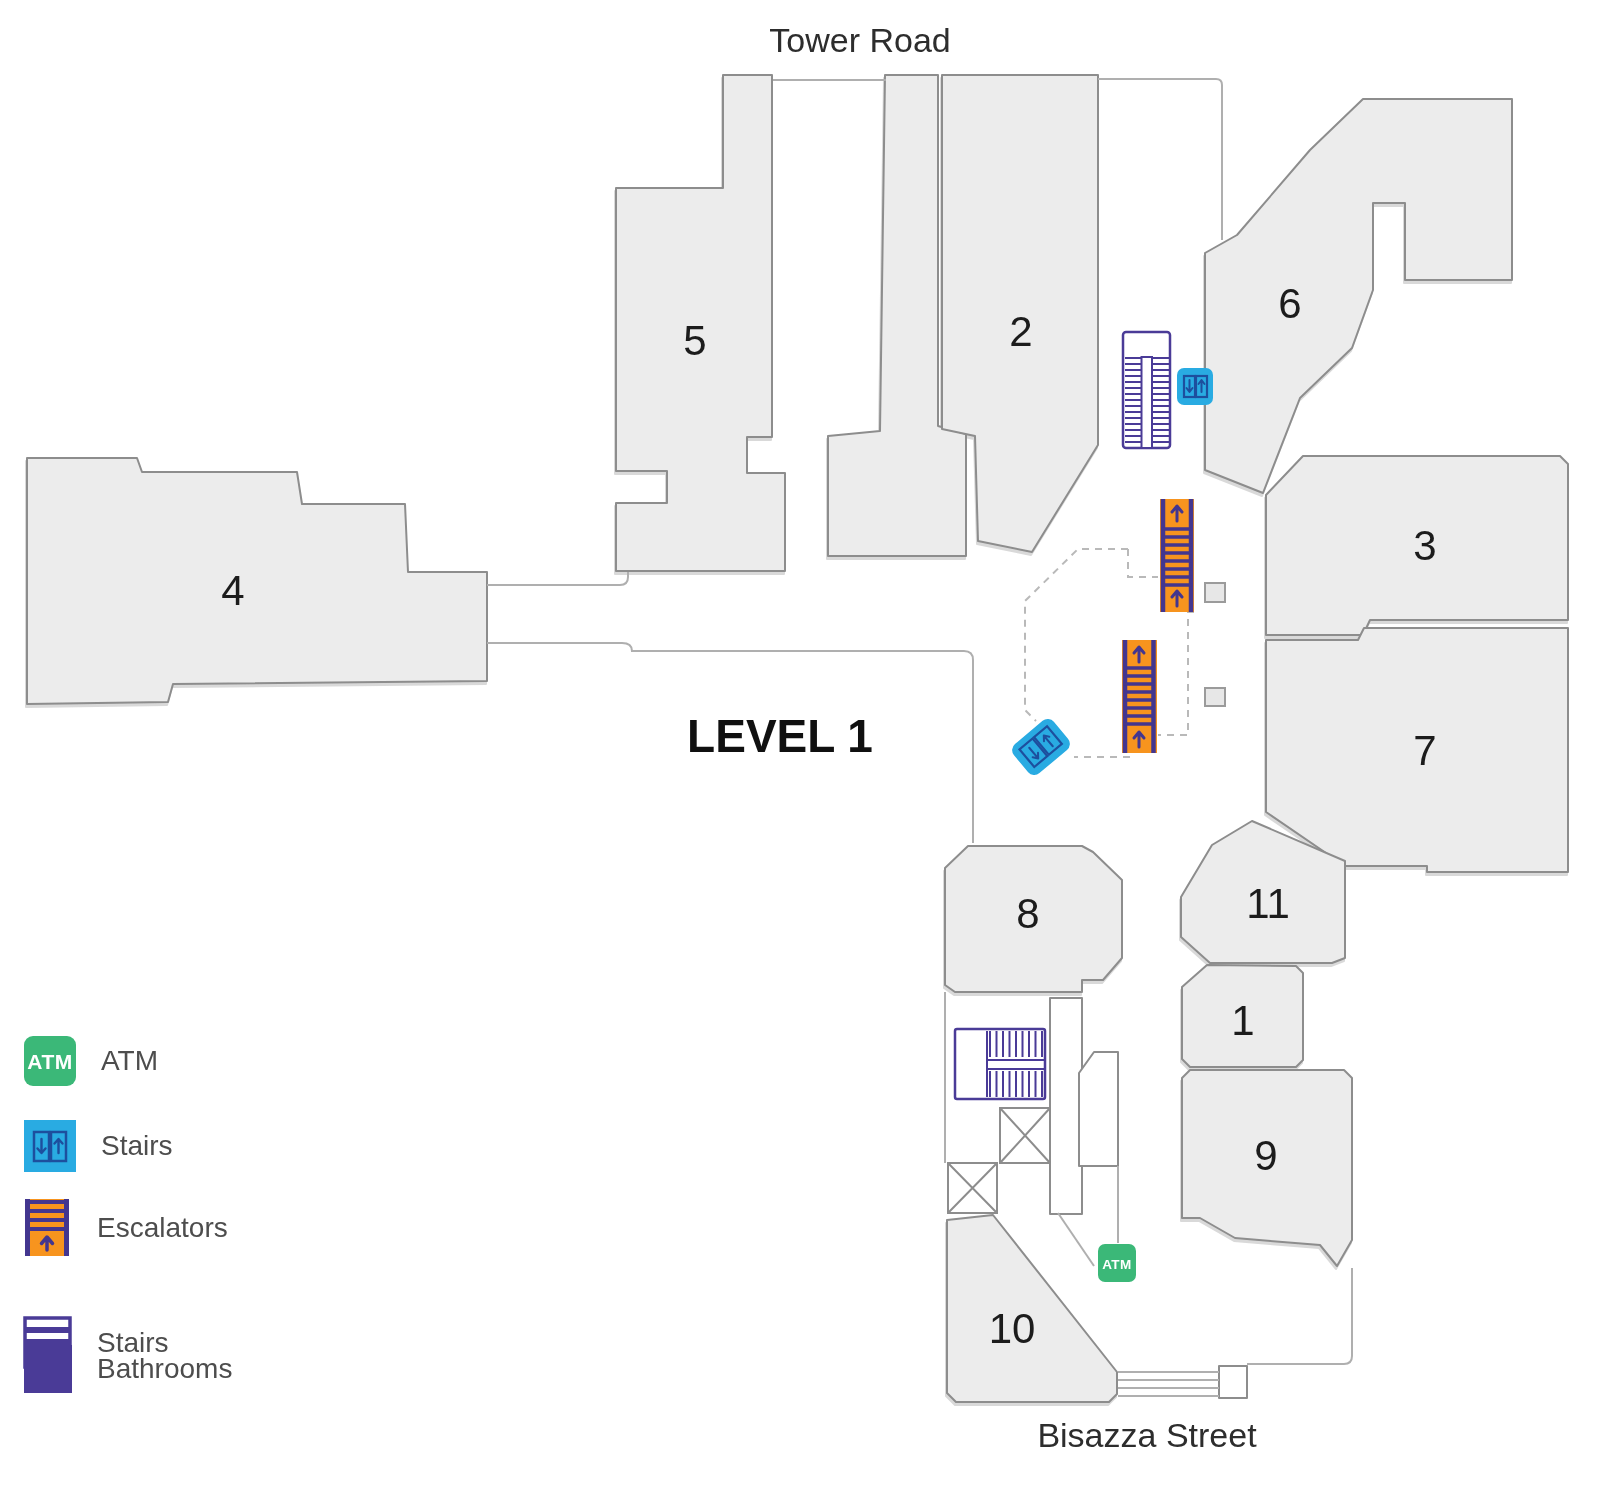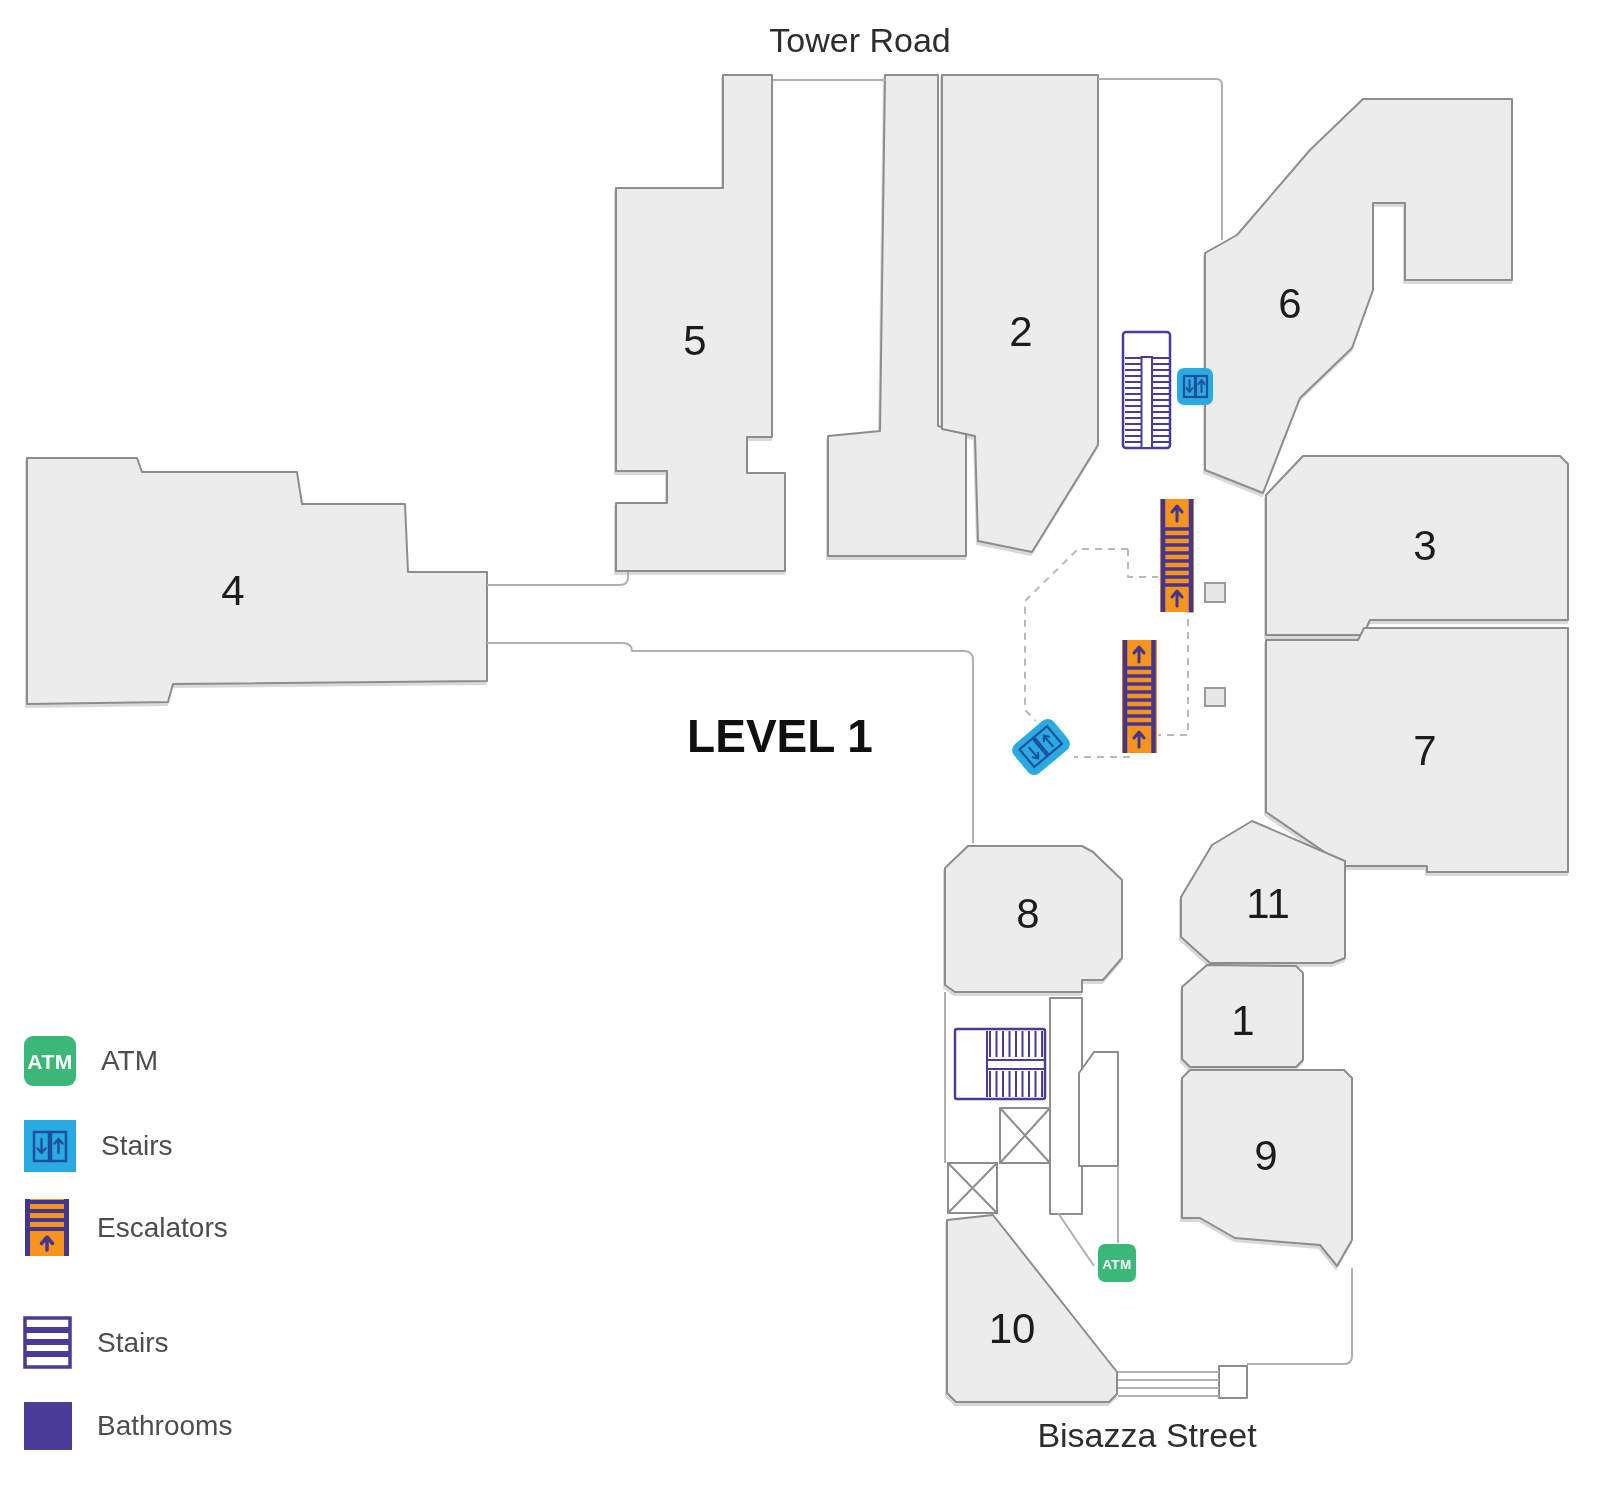--- a/index.html
+++ b/index.html
@@ -188,21 +188,21 @@
     <div class="legend-row" style="top:1316px;justify-content:center;">
       <svg class="legend-ico" width="50" height="54" viewBox="0 0 50 54">
         <rect x="2" y="2" width="45" height="49" fill="#FFFFFF" stroke="#4A3B97" stroke-width="3.5"></rect>
         <rect x="2" y="11" width="45" height="6" fill="#4A3B97"></rect>
         <rect x="2" y="23" width="45" height="6" fill="#4A3B97"></rect>
         <rect x="2" y="35" width="45" height="6" fill="#4A3B97"></rect>
       </svg>
       <span class="legend-label">Stairs</span>
     </div>
 
-    <div class="legend-row" style="top:1401px;">
+    <div class="legend-row" style="top:1344px;">
       <svg class="legend-ico" width="50" height="50" viewBox="0 0 50 50">
         <rect x="1" y="1" width="48" height="48" fill="#4A3B97"></rect>
       </svg>
       <span class="legend-label">Bathrooms</span>
     </div>
 
   </div>
 </div>
 
 </body></html>

